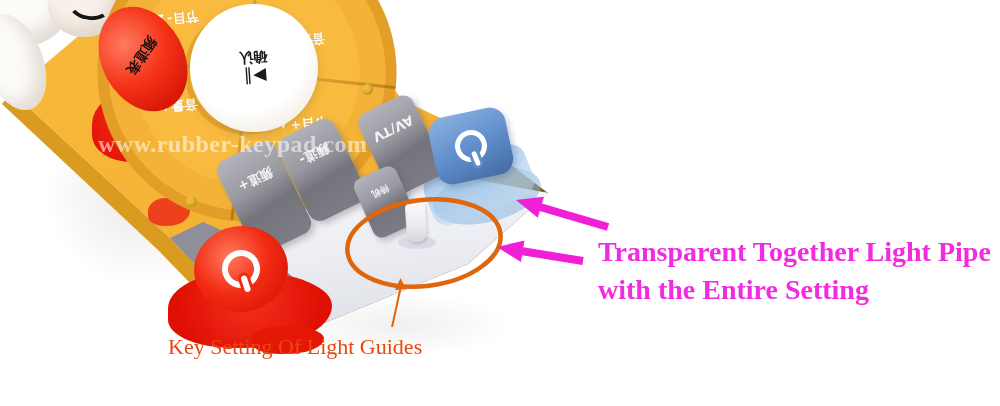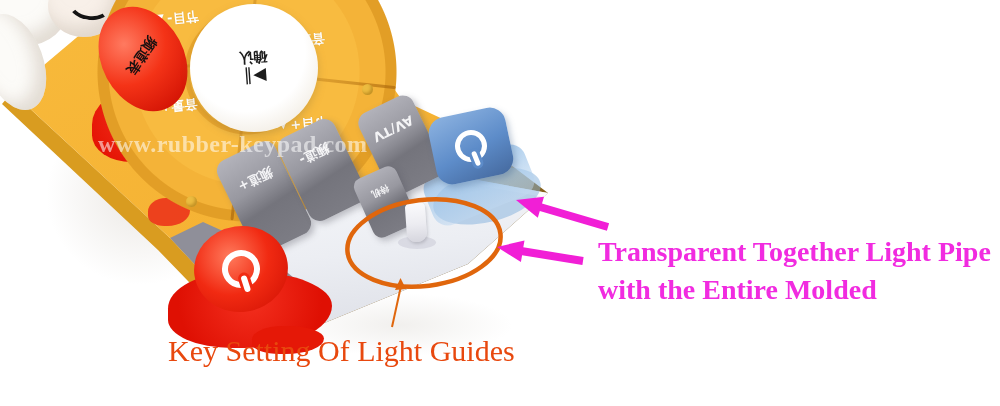--- a/index.html
+++ b/index.html
@@ -98,21 +98,21 @@
   .nub{width:11px;height:11px;border-radius:50%;background:#ecbc40;z-index:2;
     box-shadow:inset -2px -2px 3px rgba(170,120,20,.6);}
 
   
   .watermark{left:98px;top:131px;z-index:6;font-family:Liberation Serif, serif;
     font-size:24px;font-weight:bold;letter-spacing:.5px;color:rgba(255,255,255,.55);
     white-space:nowrap;}
 
   
   .cap-orange{left:168px;top:334px;z-index:8;font-family:"Liberation Serif","DejaVu Serif",serif;
-    font-size:30px;color:#e8480e;white-space:nowrap;}
+    font-size:22px;color:#e8480e;white-space:nowrap;}
   .cap-magenta{left:598px;top:233px;z-index:8;font-family:"Liberation Serif","DejaVu Serif",serif;
     font-size:28px;font-weight:bold;color:#f12be0;line-height:38px;white-space:nowrap;}
 </style>
 </head>
 <body>
 
 <div id="scene">
 
   <div class="abs shadow1"></div>
   <div class="abs shadow2"></div>
@@ -228,16 +228,16 @@
     <line x1="392" y1="327" x2="401" y2="286" stroke="#e0660c" stroke-width="2"></line>
     <polygon points="400.5,278 395,290 406,289" fill="#e0660c"></polygon>
     <polygon fill="#f11fd6" points="516,200 537.8,217.8 539.8,211.1 606.9,230.8 609.1,223.2 542,203.5 544,196.8"></polygon>
     <polygon fill="#f11fd6" points="497,247 520.9,262 522.1,255.2 582.4,264.9 583.6,257.1 523.3,247.2 524.5,240.4"></polygon>
   </svg>
 
   <div class="abs cap-orange">Key Setting Of Light Guides</div>
 
   <div class="abs cap-magenta">
     <div>Transparent Together Light Pipe</div>
-    <div>with the Entire Molded</div>
+    <div>with the Entire Setting</div>
   </div>
 
 </div>
 
 </body></html>

